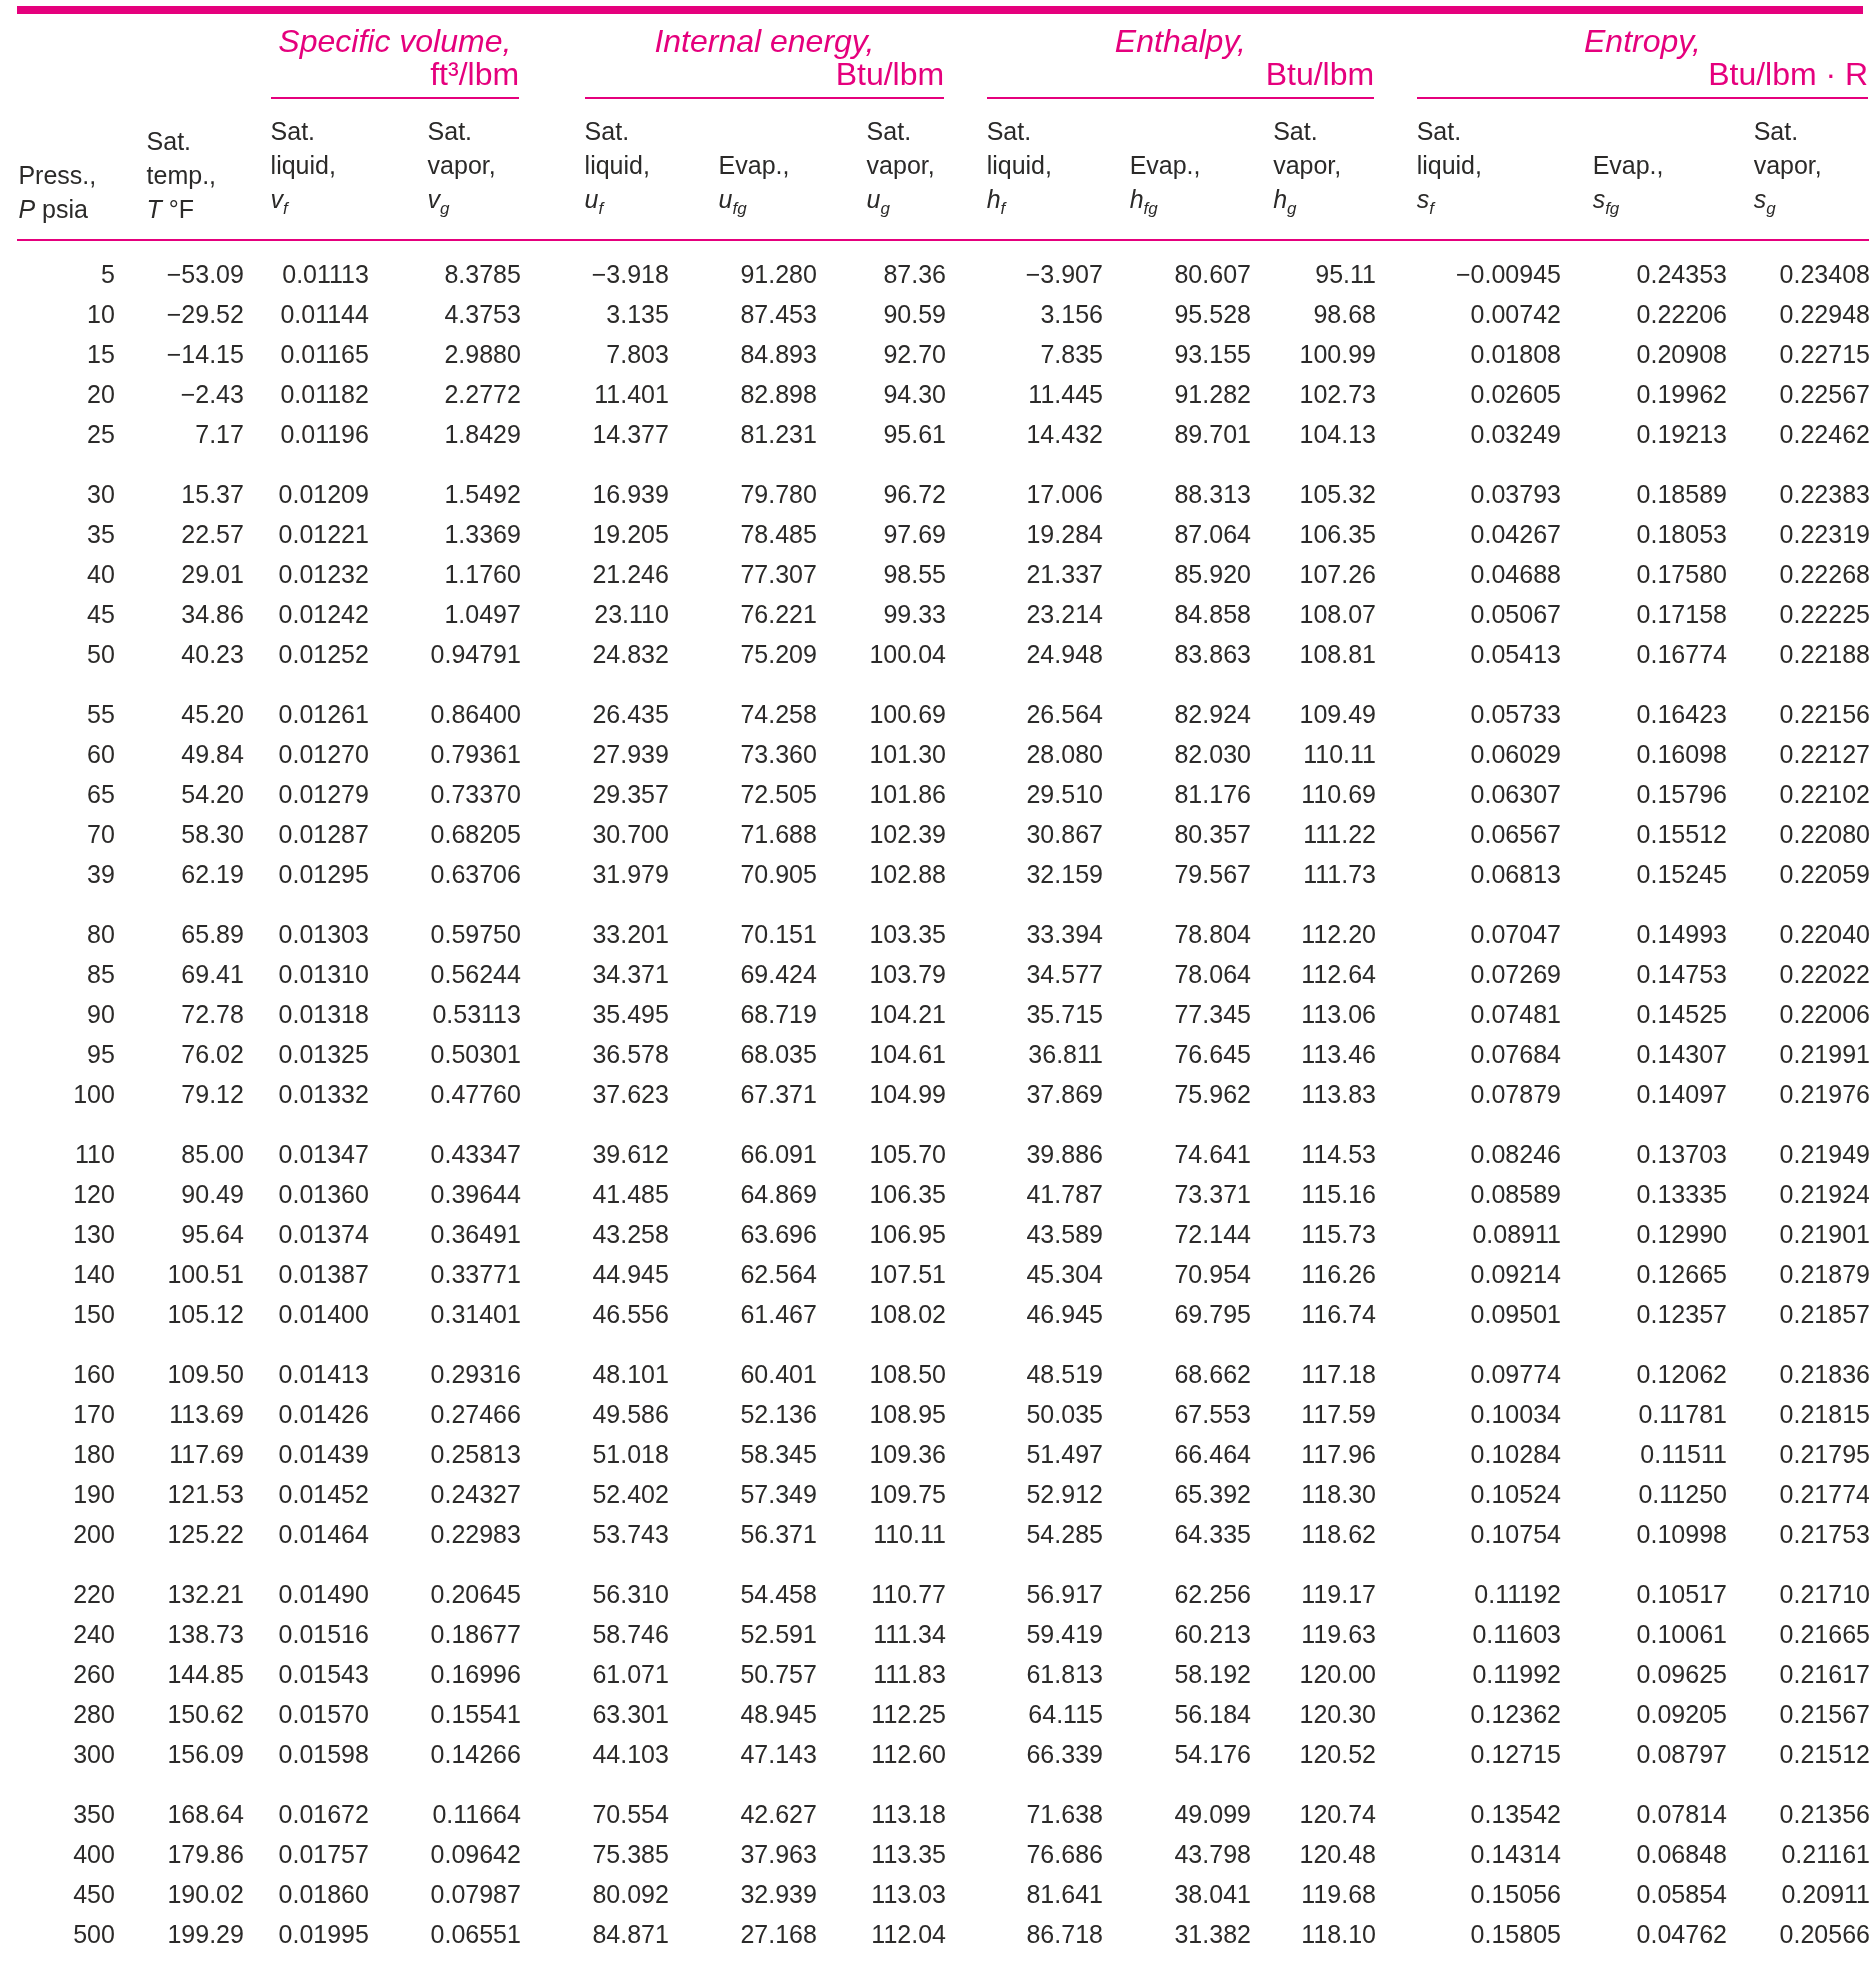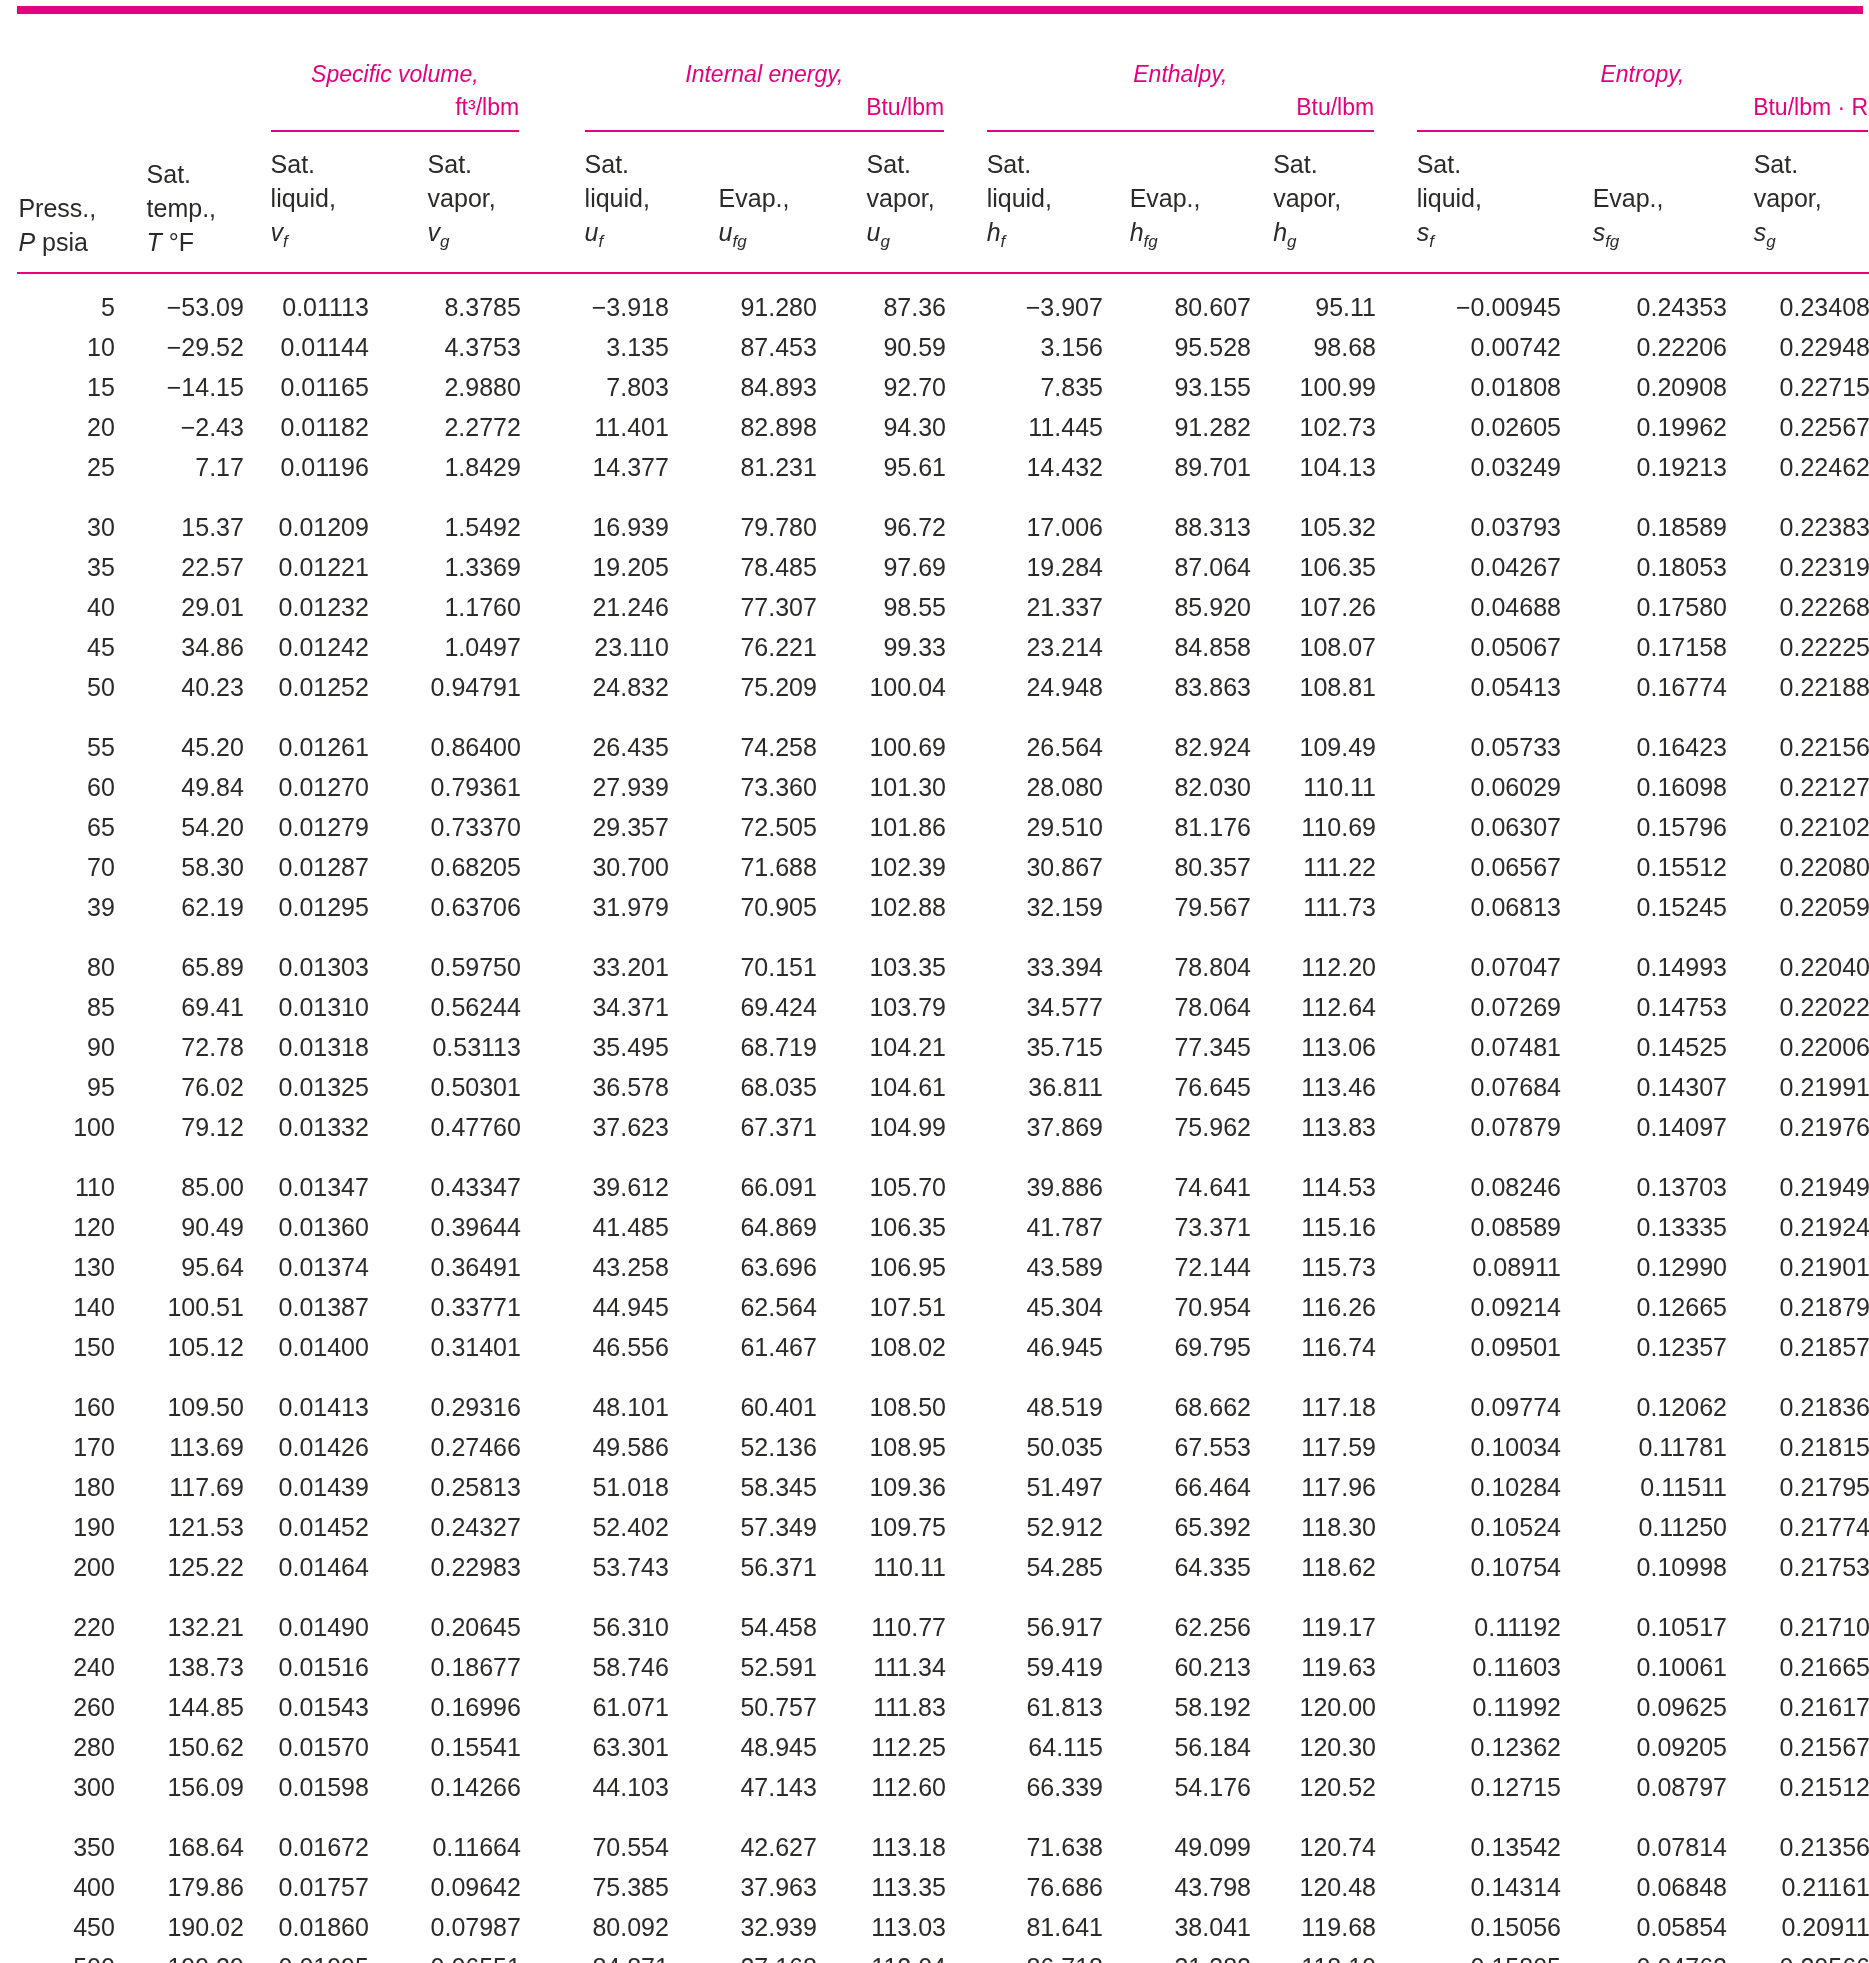--- a/index.html
+++ b/index.html
@@ -24,28 +24,28 @@
   }
   th, td { font-weight: normal; }
 
   
   .group-row th { vertical-align: bottom; padding: 0; }
   .grp {
     border-bottom: 2.3px solid #e5007d;
     padding-bottom: 6.5px;
     text-align: center;
     color: #e5007d;
-    font-size: 23px;
+    font-size: 32px;
     line-height: 33px;
     margin-right: 5.5px;
   }
   .grp-title { font-style: italic; }
   .grp-unit  { font-style: normal; text-align: right; }
   .g0 { margin-left: 23px; }
-  .g1 { margin-left: 60px; margin-top: 33px; }
+  .g1 { margin-left: 60px; }
   .g2 { margin-left: 37px; }
   .g3 { margin-left: 37px; }
 
   
   .col-row th {
     text-align: left;
     vertical-align: bottom;
     font-size: 25px;
     line-height: 34px;
     padding: 14.8px 0 13px 0;

